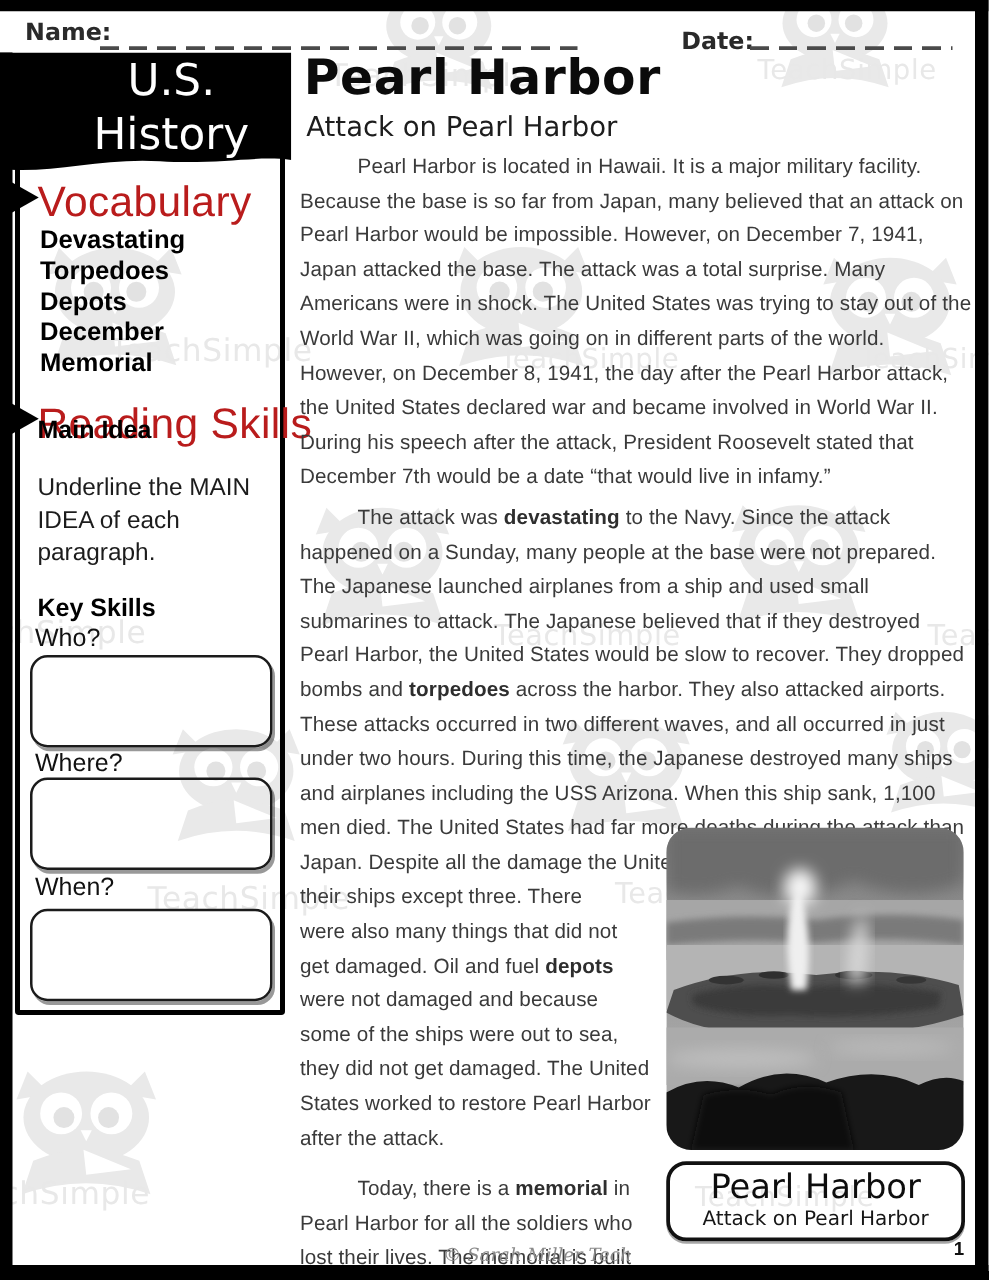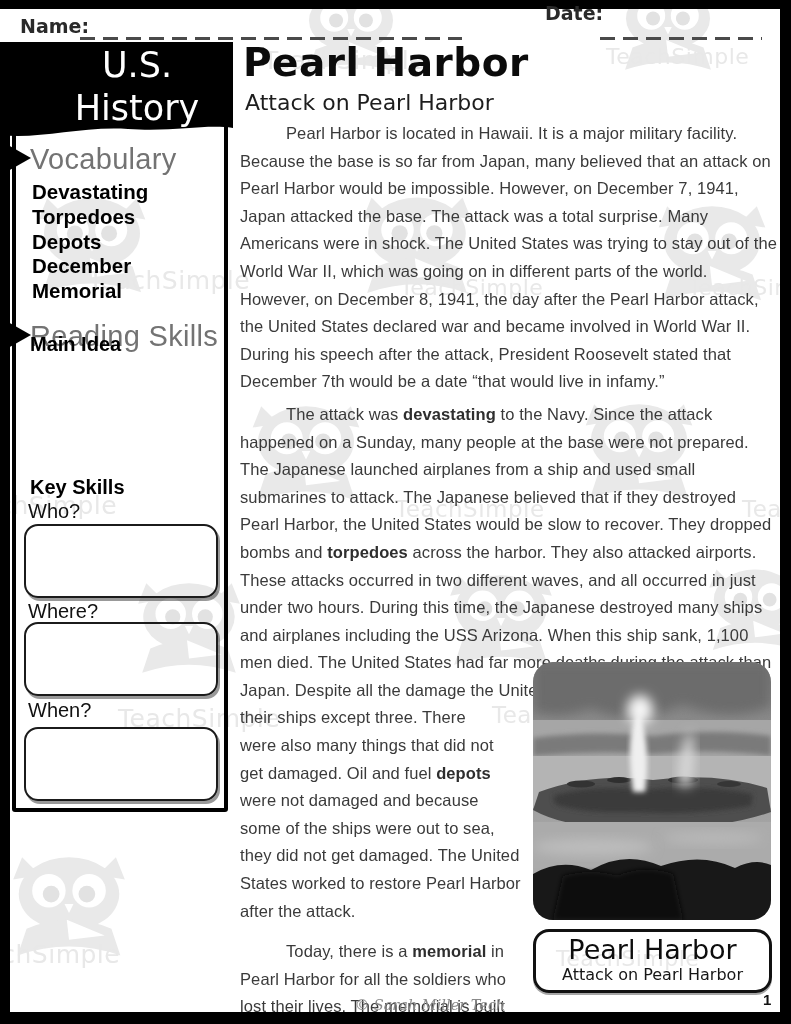--- a/index.html
+++ b/index.html
@@ -22,21 +22,21 @@
   .fill-line{position:absolute;height:3px;z-index:2;
              background:repeating-linear-gradient(90deg,#4a4a4a 0 15px,transparent 15px 23px);}
   
   .banner{position:absolute;left:0;top:42px;width:233px;height:100px;z-index:3;}
   .banner-text{position:absolute;left:0;top:44px;width:274px;text-align:center;z-index:4;
                color:#fff;font-family:"DejaVu Sans",sans-serif;font-size:35px;line-height:43px;}
   .sb-box{position:absolute;left:12px;top:116px;width:208px;height:688px;
           border:4px solid #000;border-radius:3px;z-index:1;background:transparent;}
   .sb-arrow{position:absolute;left:8px;width:0;height:0;z-index:4;
             border-left:23px solid #000;border-top:13px solid transparent;border-bottom:13px solid transparent;}
-  .sb-h{position:absolute;left:30px;font-size:29px;color:#737373;z-index:2;letter-spacing:.3px;}
+  .sb-h{position:absolute;left:30px;font-size:34px;color:#b91c1c;z-index:2;letter-spacing:.3px;}
   .sb-vocab{position:absolute;left:32px;top:180px;z-index:2;font-weight:700;font-size:20.5px;
             line-height:24.8px;color:#000;}
   .sb-sub{position:absolute;left:30px;z-index:2;font-weight:700;font-size:20px;color:#000;}
   .sb-p{position:absolute;left:30px;top:378px;width:178px;z-index:2;font-size:19.5px;
         line-height:25.8px;color:#1c1c1c;}
   .sb-q{position:absolute;left:28px;z-index:2;font-size:20px;color:#111;}
   .sb-inbox{position:absolute;left:24px;width:190px;height:70px;z-index:2;background:transparent;
             border:2px solid #1b1b1b;border-radius:14px;box-shadow:2px 3px 0 rgba(0,0,0,.4);}
   
   .m-title{position:absolute;left:243px;top:40px;z-index:2;font-family:"DejaVu Sans",sans-serif;
@@ -133,21 +133,21 @@
     <span class="wm-text" style="left:556px;top:946px;font-size:22px">TeachSimple</span>
   </div>
 
   <div class="bar top"></div>
   <div class="bar right"></div>
   <div class="bar left"></div>
   <div class="bar bottom"></div>
 
   <span class="hdr-label" style="left:20px;top:15px">Name:</span>
   <div class="fill-line" style="left:80px;top:37px;width:382px"></div>
-  <span class="hdr-label" style="left:545px;top:2px">Date:</span>
+  <span class="hdr-label" style="left:545px;top:22px">Date:</span>
   <div class="fill-line" style="left:600px;top:37px;width:162px"></div>
 
   <svg class="banner" viewBox="0 0 233 100">
     <path d="M0,0 H233 V86 C205,82 175,90 128,87 C80,84 38,98 0,93 Z" fill="#000"></path>
   </svg>
   <div class="banner-text">
     <div>U.S.</div>
     <div>History</div>
   </div>
 
@@ -159,20 +159,21 @@
   <div class="sb-vocab">
     <div>Devastating</div>
     <div>Torpedoes</div>
     <div>Depots</div>
     <div>December</div>
     <div>Memorial</div>
   </div>
 
   <div class="sb-h" style="top:320px">Reading Skills</div>
   <div class="sb-sub" style="top:333px">Main Idea</div>
+  <div class="sb-p">Underline the MAIN IDEA of each paragraph.</div>
 
   <div class="sb-sub" style="top:476px">Key Skills</div>
   <div class="sb-q" style="top:500px">Who?</div>
   <div class="sb-inbox" style="top:524px"></div>
   <div class="sb-q" style="top:600px">Where?</div>
   <div class="sb-inbox" style="top:622px"></div>
   <div class="sb-q" style="top:699px">When?</div>
   <div class="sb-inbox" style="top:727px"></div>
 
   <div class="m-title">Pearl Harbor</div>

